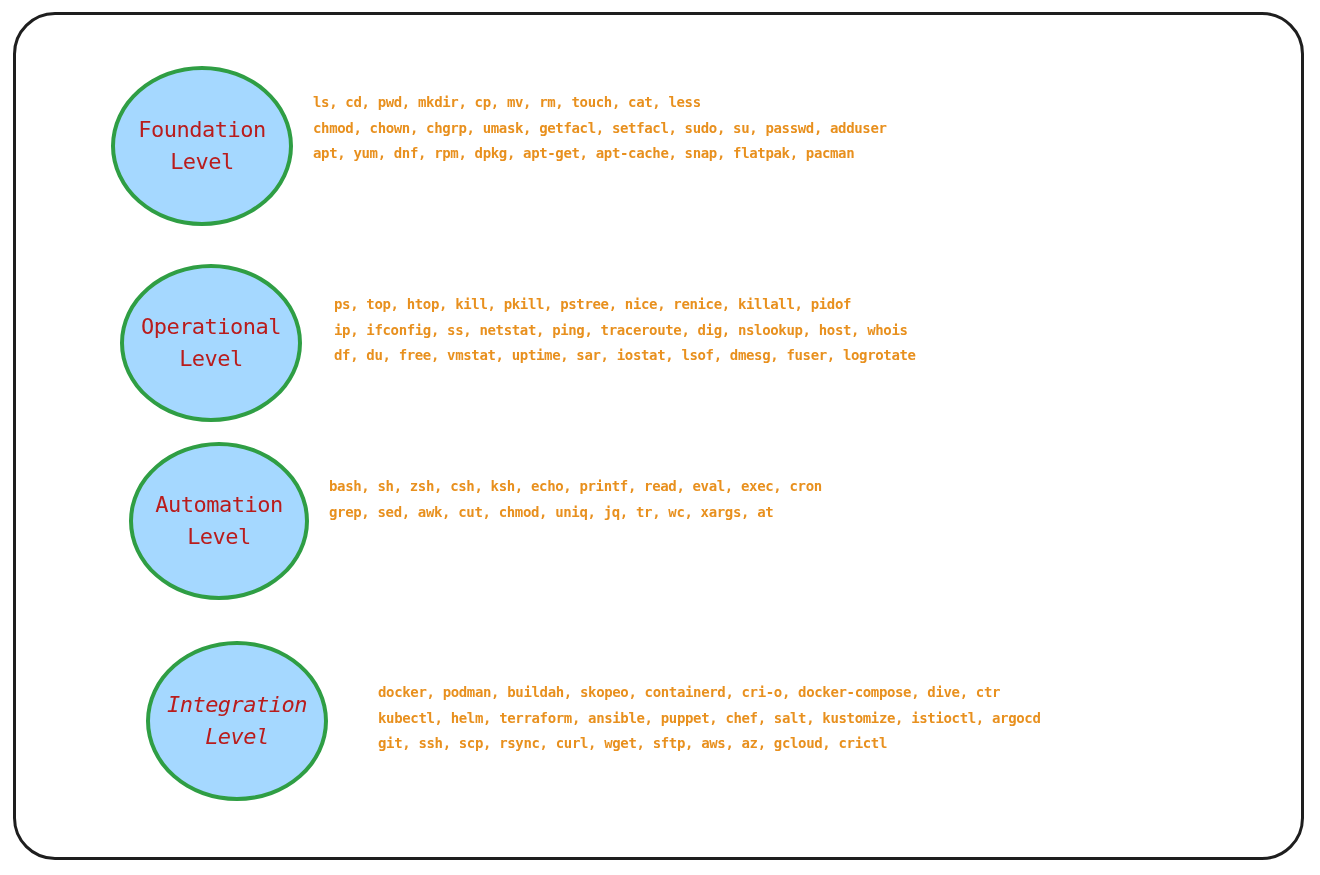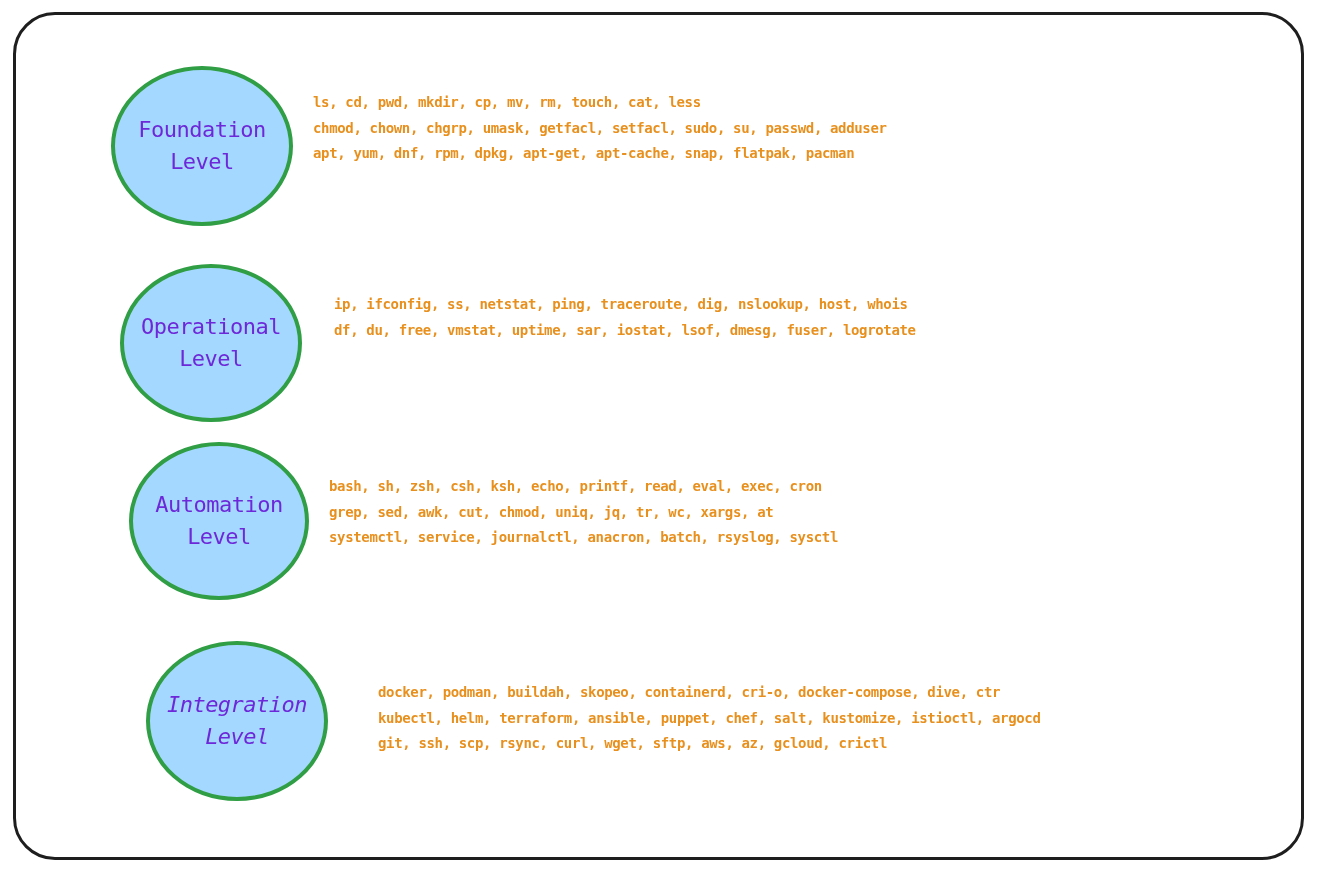--- a/index.html
+++ b/index.html
@@ -8,21 +8,21 @@
     position: absolute; left: 13px; top: 12px; width: 1291px; height: 848px;
     border: 3px solid #1e1e1e; border-radius: 42px; box-sizing: border-box; background: #ffffff;
   }
   .level { position: absolute; }
   .circle {
     position: absolute; border: 4px solid #2f9e44; background: #a5d8ff;
     border-radius: 50%; box-sizing: border-box;
     display: flex; flex-direction: column; align-items: center; justify-content: center;
   }
   .circle span {
-    font-family: "DejaVu Sans Mono", monospace; color: #6d28d9; font-size: 22px;
+    font-family: "DejaVu Sans Mono", monospace; color: #b91c1c; font-size: 22px;
     line-height: 32px; white-space: nowrap; letter-spacing: -0.5px;
   }
   .cmds { position: absolute; }
   .cmds div {
     font-family: "DejaVu Sans Mono", monospace; color: #e8901e; font-size: 14px;
     line-height: 25.5px; white-space: nowrap; font-weight: bold; letter-spacing: -0.35px;
   }
 </style>
 </head>
 <body>
@@ -40,34 +40,34 @@
     <div>apt, yum, dnf, rpm, dpkg, apt-get, apt-cache, snap, flatpak, pacman</div>
   </div>
 </div>
 
 <div class="level">
   <div class="circle" style="left:120px; top:264px; width:182px; height:158px;">
     <span>Operational</span>
     <span>Level</span>
   </div>
   <div class="cmds" style="left:334px; top:292px;">
+    <div>ps, top, htop, kill, pkill, pstree, nice, renice, killall, pidof</div>
     <div>ip, ifconfig, ss, netstat, ping, traceroute, dig, nslookup, host, whois</div>
     <div>df, du, free, vmstat, uptime, sar, iostat, lsof, dmesg, fuser, logrotate</div>
   </div>
 </div>
 
 <div class="level">
   <div class="circle" style="left:129px; top:442px; width:180px; height:158px;">
     <span>Automation</span>
     <span>Level</span>
   </div>
   <div class="cmds" style="left:329px; top:474px;">
     <div>bash, sh, zsh, csh, ksh, echo, printf, read, eval, exec, cron</div>
     <div>grep, sed, awk, cut, chmod, uniq, jq, tr, wc, xargs, at</div>
-    <div>systemctl, service, journalctl, anacron, batch, rsyslog, sysctl</div>
   </div>
 </div>
 
 <div class="level">
   <div class="circle" style="left:146px; top:641px; width:182px; height:160px;font-style:italic;">
     <span>Integration</span>
     <span>Level</span>
   </div>
   <div class="cmds" style="left:378px; top:680px;">
     <div>docker, podman, buildah, skopeo, containerd, cri-o, docker-compose, dive, ctr</div>

